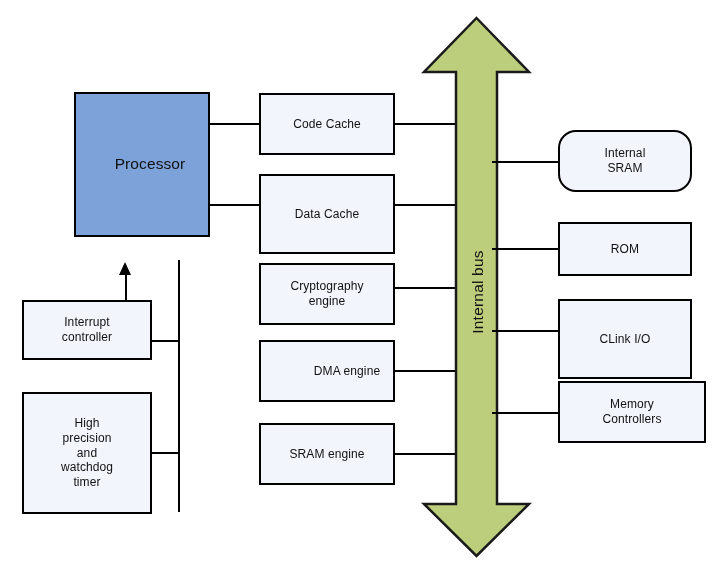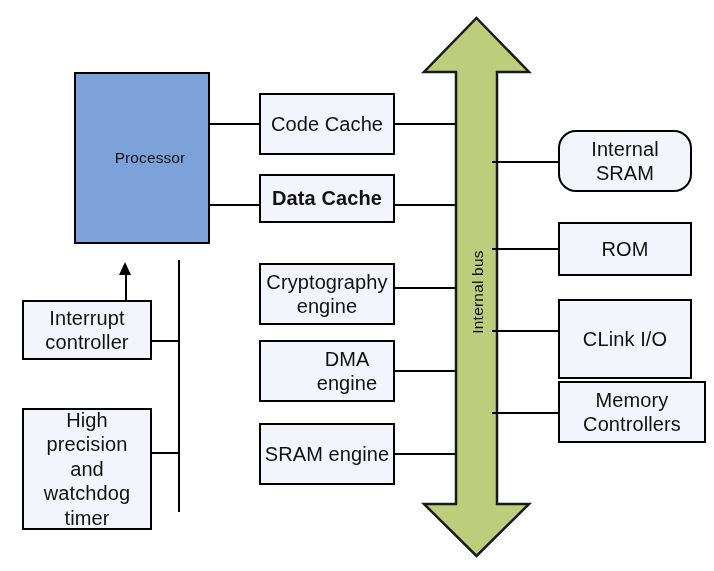--- a/index.html
+++ b/index.html
@@ -22,21 +22,21 @@
   .block {
     position: absolute;
     box-sizing: border-box;
     border: 2.5px solid #000000;
     background: #f2f5fb;
     display: flex;
     align-items: center;
     justify-content: center;
     text-align: center;
     color: #111111;
-    font-size: 20px;
+    font-size: 12px;
     line-height: 1.22;
     letter-spacing: 0.1px;
     white-space: pre-line;
   }
   .block.processor {
     background: #7ca2d9;
     font-size: 15.5px;
   }
 
   
@@ -77,47 +77,47 @@
     transform-origin: center center;
     white-space: nowrap;
     pointer-events: none;
   }
 </style>
 </head>
 <body>
 
 <div id="diagram-root">
 
-  <div class="block processor" style="left:74px; top:72px; width:136px; height:172px;padding-left:16px;">Processor</div>
+  <div class="block processor" style="left:74px; top:92px; width:136px; height:145px;padding-left:16px;">Processor</div>
 
   <div class="line-h" style="left:209px; top:123px; width:52px;"></div>
 
   <div class="line-h" style="left:209px; top:204px; width:52px;"></div>
 
   <div class="line-v" style="left:125px; top:275px; height:25px;"></div>
   <div class="arrow-up-head" style="left:119px; top:262px;"></div>
 
   <div class="line-v" style="left:178px; top:260px; height:252px;"></div>
 
   <div class="line-h" style="left:152px; top:340px; width:28px;"></div>
 
   <div class="line-h" style="left:152px; top:452px; width:28px;"></div>
 
   <div class="block" style="left:22px; top:300px; width:130px; height:60px;">Interrupt
 controller</div>
 
-  <div class="block" style="left:22px; top:392px; width:130px; height:122px;margin-top:16px;">High
+  <div class="block" style="left:22px; top:392px; width:130px; height:122px;">High
 precision
 and
 watchdog
 timer</div>
 
   <div class="block" style="left:259px; top:93px; width:136px; height:62px;">Code Cache</div>
 
-  <div class="block" style="left:259px; top:174px; width:136px; height:49px;font-weight:bold;">Data Cache</div>
+  <div class="block" style="left:259px; top:174px; width:136px; height:80px;">Data Cache</div>
 
   <div class="block" style="left:259px; top:263px; width:136px; height:62px;">Cryptography
 engine</div>
 
   <div class="block" style="left:259px; top:340px; width:136px; height:62px;padding-left:40px;">DMA engine</div>
 
   <div class="block" style="left:259px; top:423px; width:136px; height:62px;">SRAM engine</div>
 
   <div class="line-h" style="left:394px; top:123px; width:70px;"></div>
   <div class="line-h" style="left:394px; top:204px; width:70px;"></div>

